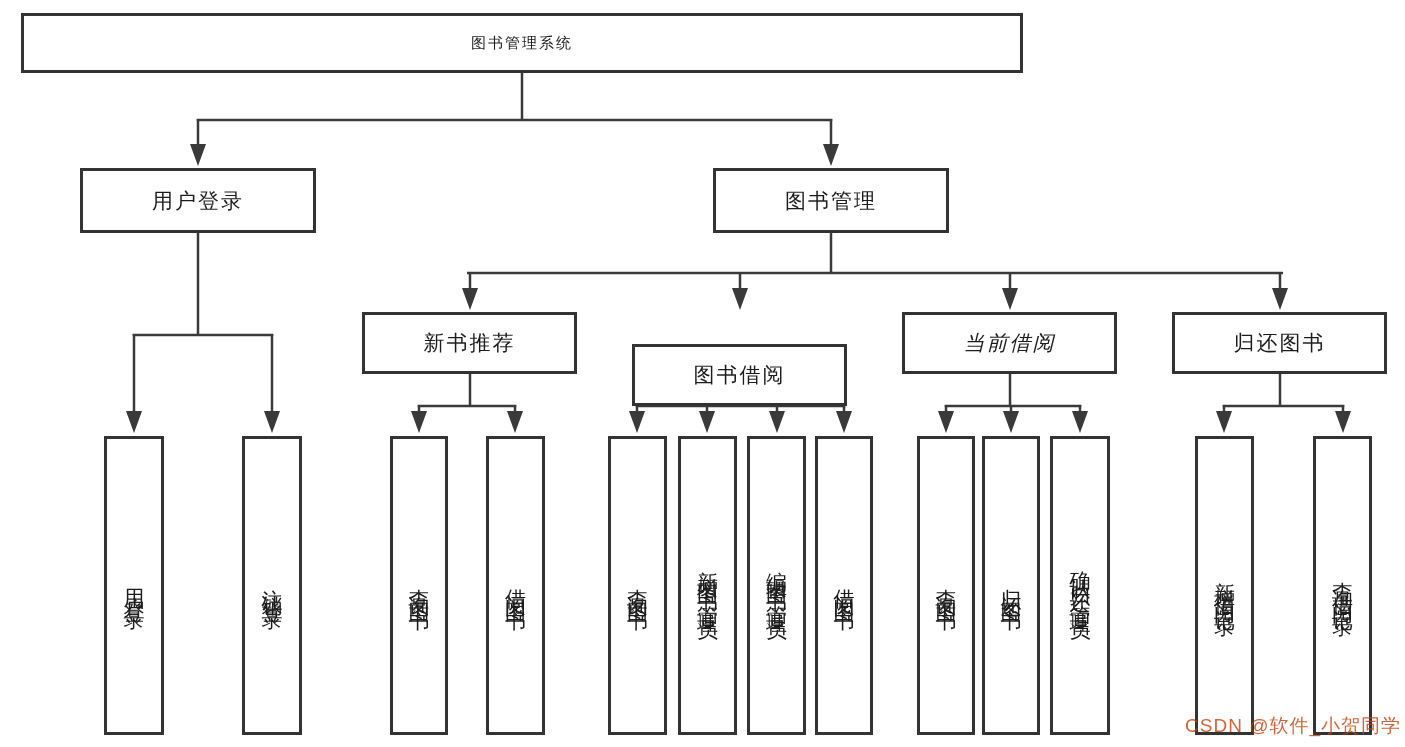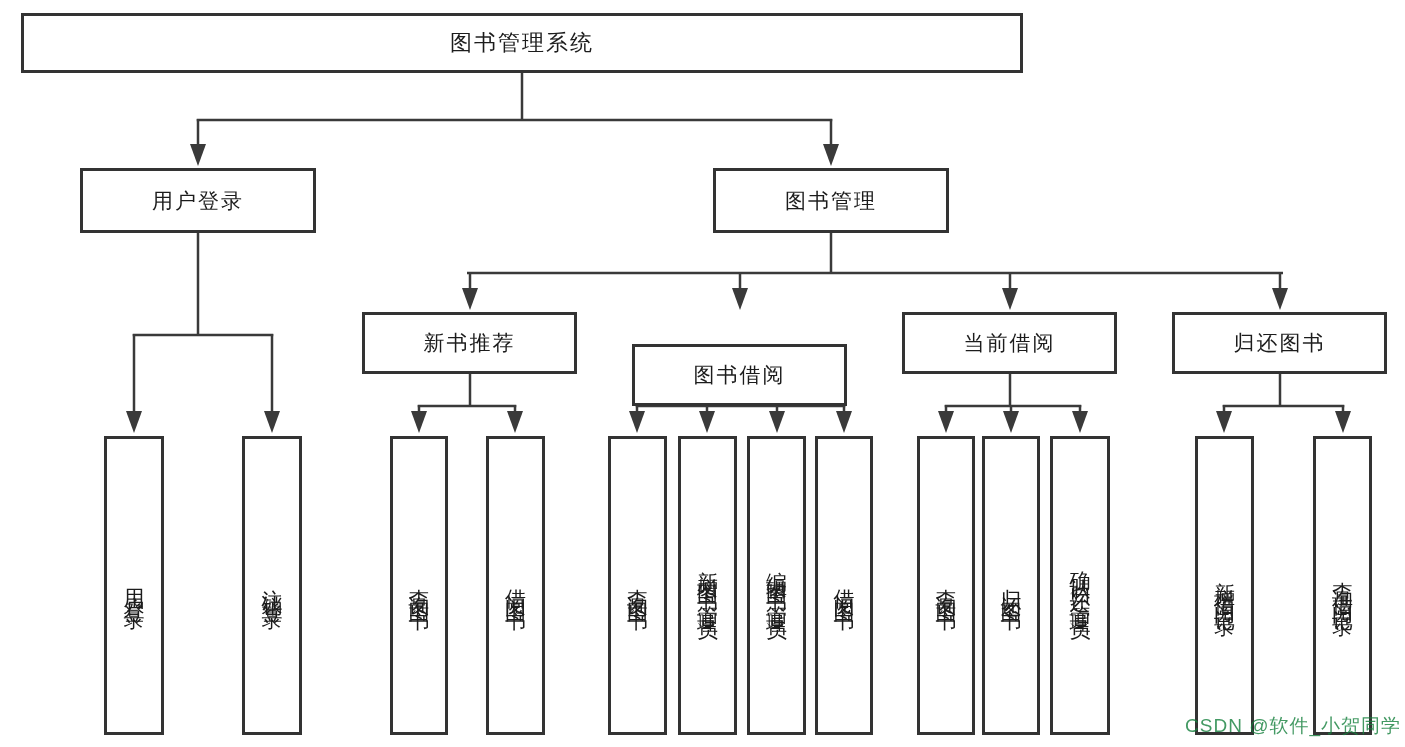--- a/index.html
+++ b/index.html
@@ -29,21 +29,21 @@
     border: 3px solid #333333;
     background: #ffffff;
     display: flex;
     align-items: center;
     justify-content: center;
     font-size: 21px;
     letter-spacing: 2px;
     color: #1c1c1c;
     z-index: 2;
   }
-  .root-box { font-size: 22px; }
+  .root-box { font-size: 15px; }
   .leaf {
     position: absolute;
     box-sizing: border-box;
     top: 436px;
     height: 299px;
     border: 3px solid #333333;
     background: #ffffff;
     display: flex;
     align-items: center;
     justify-content: center;
@@ -55,21 +55,21 @@
     font-size: 21px;
     letter-spacing: 7px;
     color: #1c1c1c;
     white-space: nowrap;
   }
   .watermark {
     position: absolute;
     right: 4px;
     top: 713px;
     font-size: 19px;
-    color: #15803d;
+    color: #c2410c;
     letter-spacing: 1px;
     opacity: 0.8;
     z-index: 3;
   }
   svg line { stroke: #3a3a3a; stroke-width: 2.5; }
   svg polygon { fill: #3a3a3a; }
 </style>
 </head>
 <body>
 
@@ -154,21 +154,21 @@
   <div class="hbox" style="left:362px; top:312px; width:215px; height:62px;">
     <span>新书推荐</span>
   </div>
 
   <div class="hbox" style="left:713px; top:168px; width:236px; height:65px;">
     <span>图书管理</span>
   </div>
   <div class="hbox" style="left:632px; top:312px; width:215px; height:62px;margin-top:32px;">
     <span>图书借阅</span>
   </div>
-  <div class="hbox" style="left:902px; top:312px; width:215px; height:62px;">
+  <div class="hbox" style="left:902px; top:312px; width:215px; height:62px;font-style:italic;">
     <span>当前借阅</span>
   </div>
   <div class="hbox" style="left:1172px; top:312px; width:215px; height:62px;">
     <span>归还图书</span>
   </div>
 
   <div class="leaf" style="left:104px; width:60px;">
     <span class="vtext">用户登录</span>
   </div>
   <div class="leaf" style="left:242px; width:60px;">

